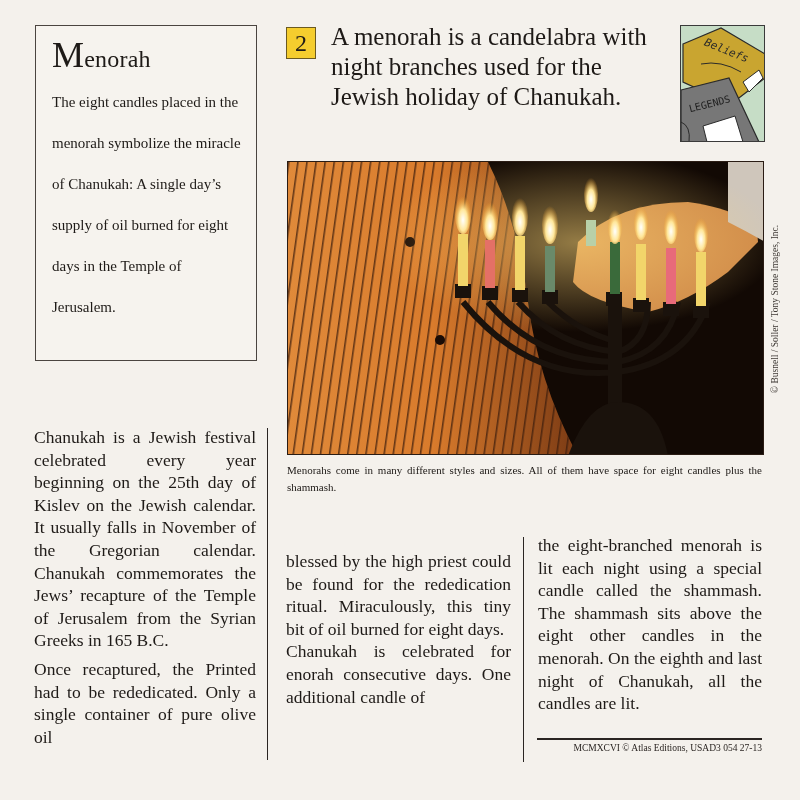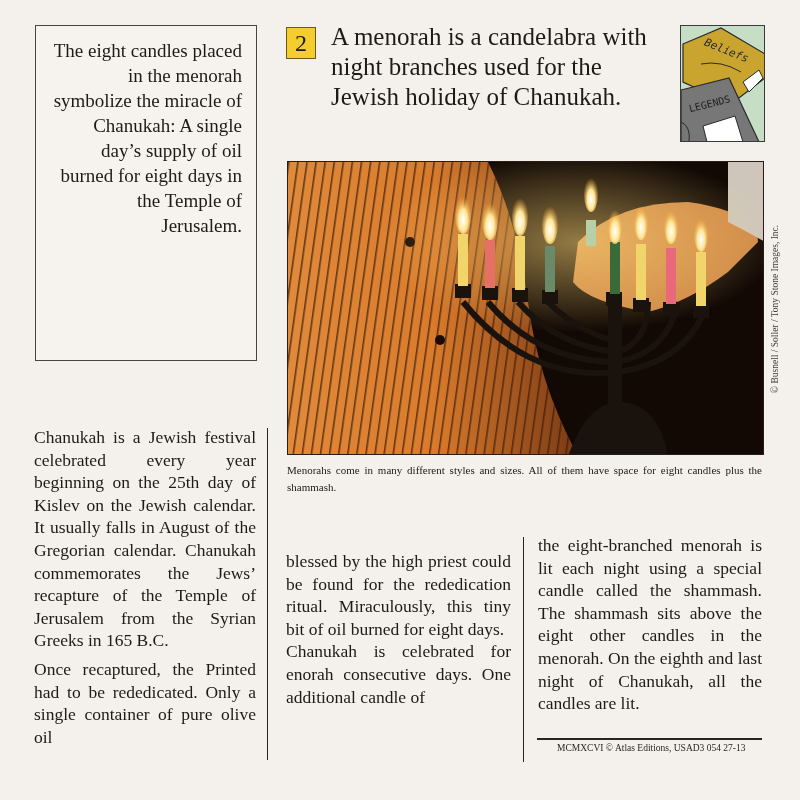--- a/index.html
+++ b/index.html
@@ -19,21 +19,21 @@
       box-sizing:border-box;
       padding:12px 14px 0 16px;
       background:#f6f3ee;
     }
     .side-title {
       font-size:24px; line-height:30px; margin:2px 0 8px 0;
       letter-spacing:0.2px;
     }
     .side-title .cap { font-size:36px; }
     .side-text {
-      font-size:19px; line-height:25px;text-align:right;
+      font-size:15px; line-height:41px;
     }
 
     
     .num-badge {
       left:286px; top:27px; width:30px; height:32px;
       background:#f5cd2e; border:1px solid #6b5a20;
       box-sizing:border-box;
       font-size:24px; line-height:30px; text-align:center;
       color:#1e1a17;
     }
@@ -89,26 +89,27 @@
     .rule-v1 { left:267px; top:428px; height:332px; }
     .rule-v2 { left:523px; top:537px; height:225px; }
 
     .footer-rule {
       left:537px; top:738px; width:225px; height:1.5px; background:#2a2522;
     }
     .footer {
       left:537px; top:742px; width:225px;
       font-size:9.5px; line-height:13px; color:#2a2522;
     }
-    .footer .row { display:flex; justify-content:flex-start;margin-left:20px; }
+    .footer .row { display:flex; justify-content:flex-end;margin-left:20px; }
   </style>
 </head>
 <body>
 
 <div class="abs side-box">
+  <div class="side-title"><span class="cap">M</span><span>enorah</span></div>
   <div class="side-text">The eight candles placed in the menorah symbolize the miracle of Chanukah: A single day’s supply of oil burned for eight days in the Temple of Jerusalem.</div>
 </div>
 
 <div class="abs num-badge">2</div>
 
 <div class="abs headline">A menorah is a candelabra with night branches used for the Jewish holiday of Chanukah.</div>
 
 <div class="abs icon-card">
   <svg width="85" height="117" viewBox="0 0 85 117">
     <rect x="0" y="0" width="85" height="117" fill="#c6ddc6"></rect>
@@ -210,21 +211,21 @@
   </svg>
 </div>
 
 <div class="abs photo-credit">
   <span>© Busnell / Soller / Tony Stone Images, Inc.</span>
 </div>
 
 <div class="abs caption">Menorahs come in many different styles and sizes. All of them have space for eight candles plus the shammash.</div>
 
 <div class="abs col col1">
-  <p>Chanukah is a Jewish festival celebrated every year beginning on the 25th day of Kislev on the Jewish calendar. It usually falls in August of the Gregorian calendar. Chanukah commemorates the Jews’ recapture of the Temple of Jerusalem from the Syrian Greeks in 165 B.C.</p>
+  <p>Chanukah is a Jewish festival celebrated every year beginning on the 25th day of Kislev on the Jewish calendar. It usually falls in November of the Gregorian calendar. Chanukah commemorates the Jews’ recapture of the Temple of Jerusalem from the Syrian Greeks in 165 B.C.</p>
   <p>Once recaptured, the Printed had to be rededicated. Only a single container of pure olive oil</p>
 </div>
 
 <div class="abs rule-v rule-v1"></div>
 
 <div class="abs col col2">
   <p>blessed by the high priest could be found for the rededication ritual. Miraculously, this tiny bit of oil burned for eight days.</p>
   <p>Chanukah is celebrated for enorah consecutive days. One additional candle of</p>
 </div>
 

